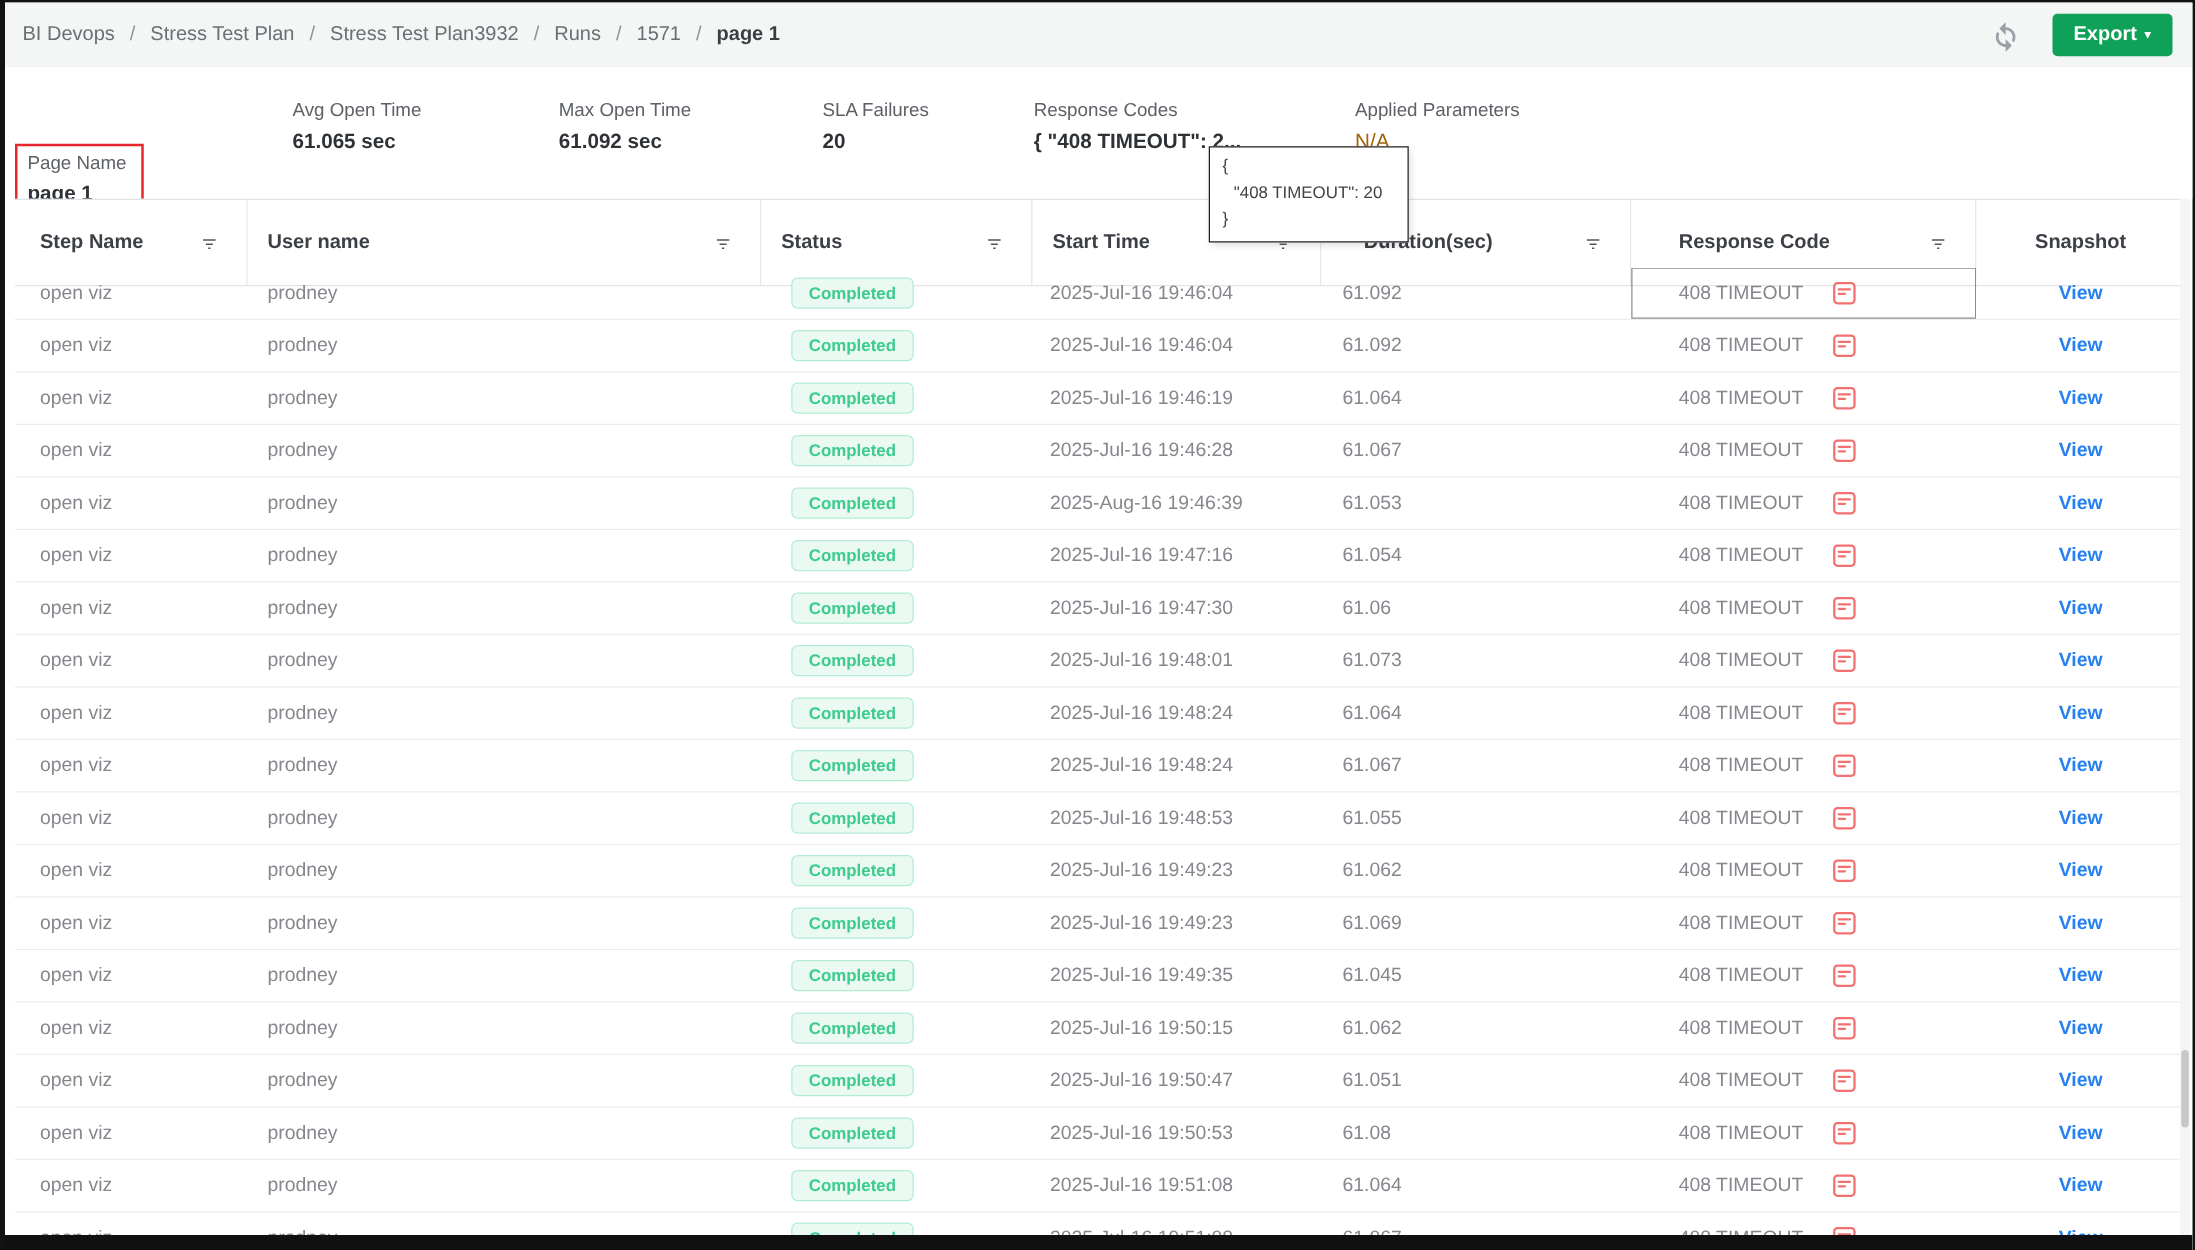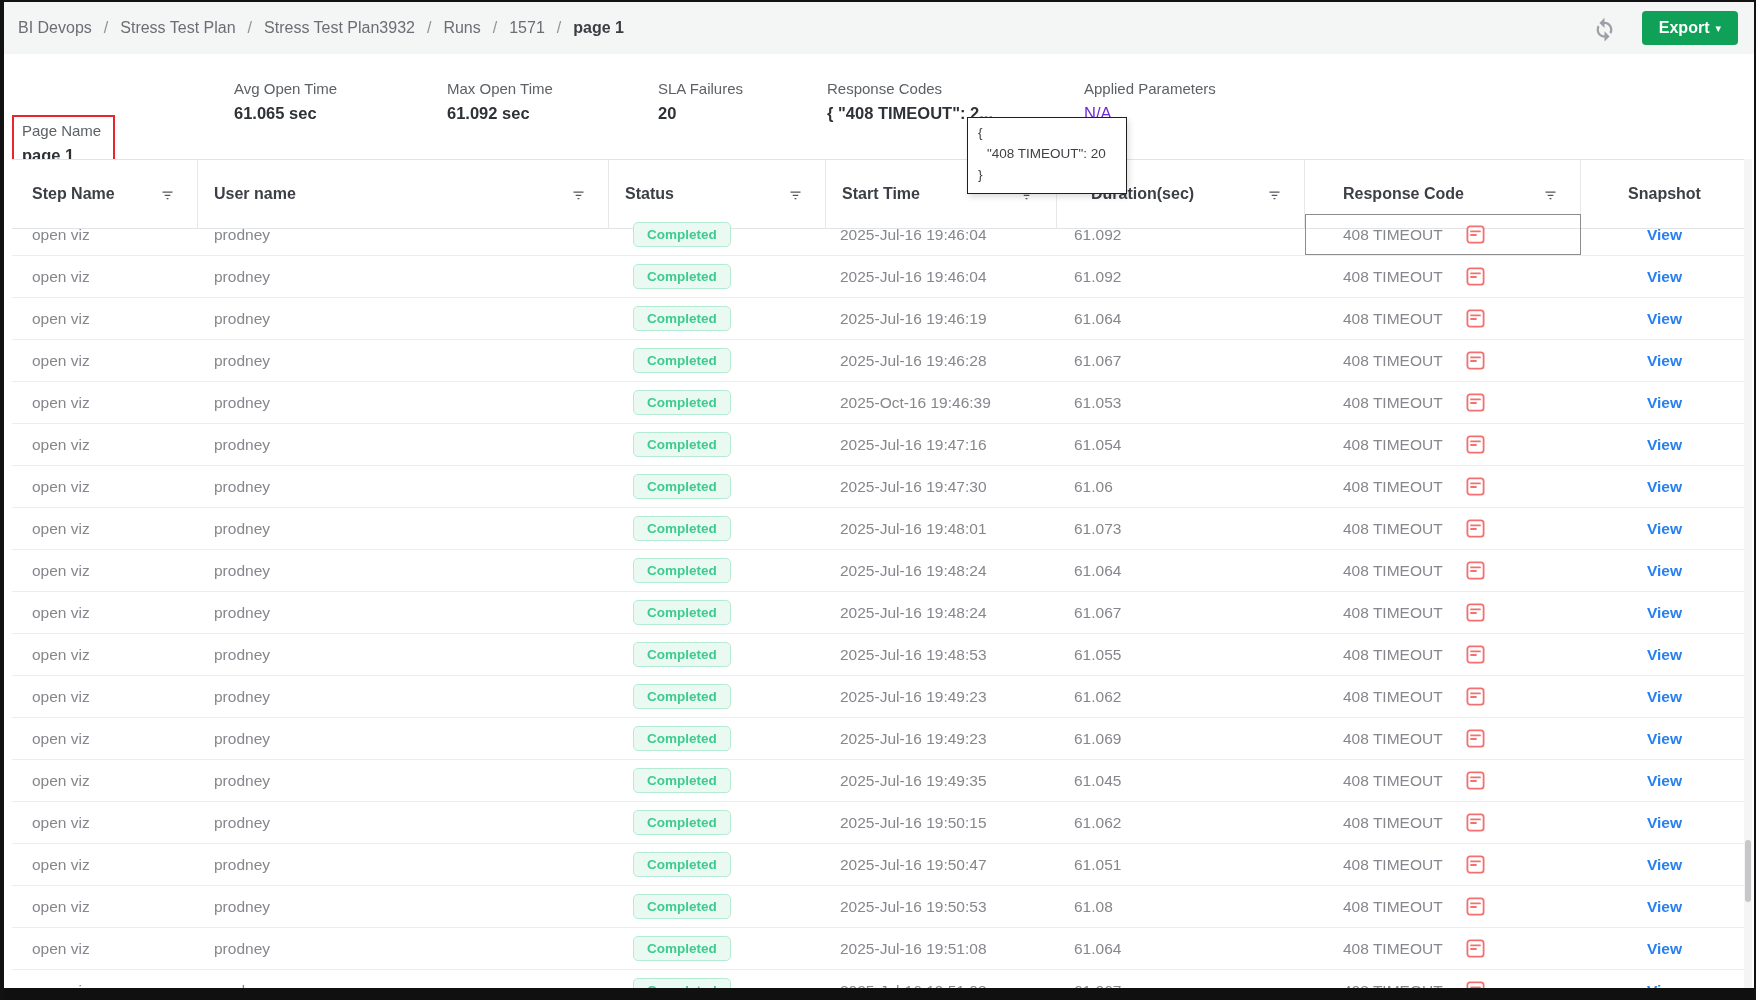--- a/index.html
+++ b/index.html
@@ -20,21 +20,21 @@
   .refresh{display:flex;align-items:center;cursor:pointer;}
   .export{background:var(--accent-green,#0fa158);color:#fff;font-weight:700;font-size:16px;
     border:none;border-radius:4px;padding:8px 17px;display:flex;align-items:center;gap:6px;
     cursor:pointer;font-family:inherit;}
   .caret{font-size:11px;line-height:1;}
   
   .stats{position:absolute;left:0;top:52px;width:100%;height:105px;background:#fff;}
   .stat{position:absolute;top:26px;}
   .stat .label{font-size:15px;color:#5d6166;}
   .stat .value{margin-top:7px;font-size:16.5px;font-weight:700;color:#2e3236;}
-  .stat.muted .value{font-weight:400;color:#6d28d9;}
+  .stat.muted .value{font-weight:400;color:#a16207;}
   .stat.highlight{top:18px;border:2px solid var(--annotation-red,#e8272c);padding:5px 12px 9px 8px;margin-top:43px;}
   
   .tooltip{position:absolute;left:963px;top:115px;width:160px;box-sizing:border-box;z-index:30;
     background:#fff;border:1.5px solid #1f1f1f;padding:5px 10px 7px;font-size:13.5px;line-height:1.55;
     color:#3f4246;box-shadow:2px 3px 6px rgba(0,0,0,.14);}
   .tooltip .l2{padding-left:9px;}
   
   .grid-cols{display:grid;grid-template-columns:186px 411px 217px 231px 248px 276px 167px;}
   .table-head{position:absolute;left:8px;top:157px;width:1736px;height:70px;box-sizing:border-box;
     border-top:1px solid #e2e3e4;border-bottom:1px solid #e2e3e4;background:#fff;}
@@ -305,21 +305,21 @@
         <div class="td c1">
           <span>open viz</span>
         </div>
         <div class="td c2">
           <span>prodney</span>
         </div>
         <div class="td c3">
           <span class="badge">Completed</span>
         </div>
         <div class="td c4">
-          <span>2025-Oct-16 19:46:39</span>
+          <span>2025-Aug-16 19:46:39</span>
         </div>
         <div class="td c5">
           <span>61.053</span>
         </div>
         <div class="td c6">
           <span>408 TIMEOUT</span>
           <span class="note-icon">
             <svg width="19" height="19" viewBox="0 0 19 19">
               <rect x="1.4" y="1.4" width="16.2" height="16.2" rx="2.6" fill="#fff" stroke="#f37070" stroke-width="1.8"></rect>
               <path d="M5 6.4h9M5 10h5" stroke="#f37070" stroke-width="1.8" stroke-linecap="round" fill="none"></path>

